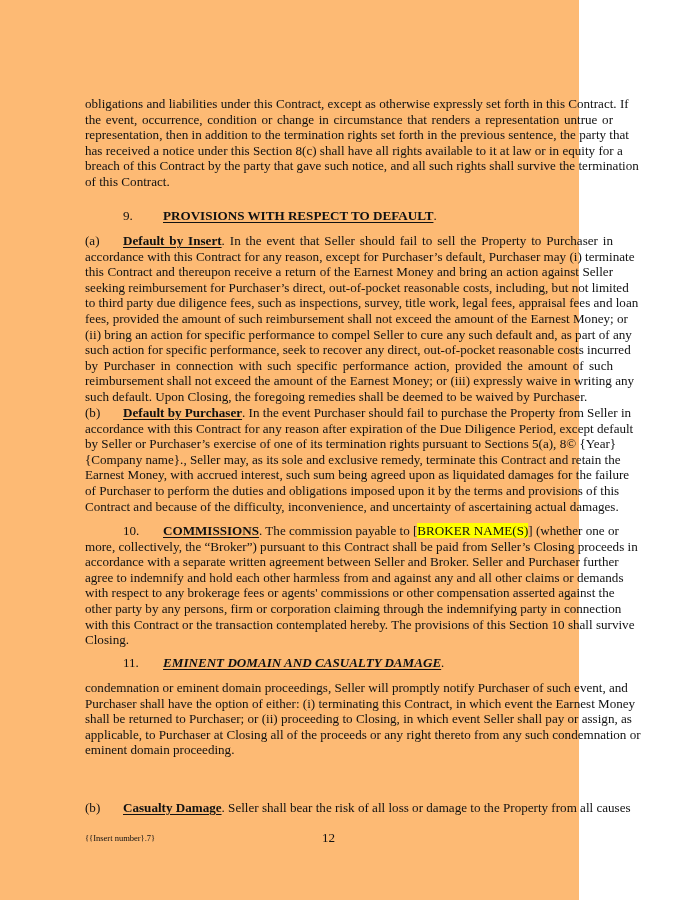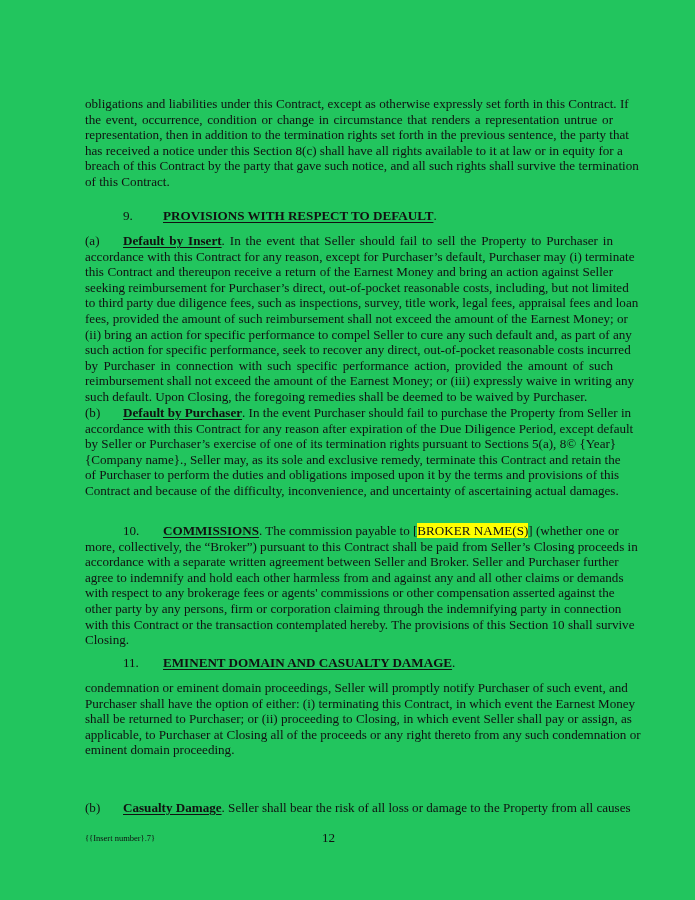--- a/index.html
+++ b/index.html
@@ -1,18 +1,18 @@
 <!DOCTYPE html>
 <html><head>
 <meta charset="utf-8">
 <style>
   html, body { margin: 0; padding: 0; background: #ffffff; }
   body { width: 695px; height: 900px; position: relative; overflow: hidden; }
   .page {
-    position: absolute; left: 0; top: 0; width: 695px; height: 900px; background: #22c55e;
+    position: absolute; left: 0; top: 0; width: 579px; height: 900px; background: #fdba74;
     font-family: "Liberation Serif", "DejaVu Serif", serif; color: #111111;
   }
   .block {
     position: absolute; left: 85px; width: 528px;
     font-size: 13.1px; line-height: 15.6px;
     text-align: justify; text-justify: inter-word;
   }
   .line { display: block; height: 15.6px; white-space: nowrap; text-align: justify; text-align-last: justify; }
   .line.last { text-align-last: left; }
   .heading {
@@ -62,38 +62,39 @@
     <span class="line">by Purchaser in connection with such specific performance action, provided the amount of such</span>
     <span class="line">reimbursement shall not exceed the amount of the  Earnest Money; or (iii) expressly waive in writing any</span>
     <span class="line last">such default.  Upon Closing, the foregoing remedies shall be deemed to be waived by Purchaser.</span>
   </div>
 
   <div class="block" style="top:405px;">
     <span class="line"><span class="plabel">(b)</span><span class="u">Default by Purchaser</span><span>.  In the event Purchaser should fail to purchase the Property from Seller in</span></span>
     <span class="line">accordance with this Contract for any reason after expiration of the Due Diligence Period, except default</span>
     <span class="line">by Seller or Purchaser’s exercise of one of its termination rights pursuant to Sections 5(a), 8© {Year}</span>
     <span class="line">{Company name}., Seller may, as its sole and exclusive remedy, terminate this Contract and retain the</span>
+    <span class="line">Earnest Money, with accrued interest, such sum being agreed upon as liquidated damages for the failure</span>
     <span class="line">of Purchaser to perform the duties and obligations imposed upon it by the terms and provisions of this</span>
     <span class="line last">Contract and because of the difficulty, inconvenience, and uncertainty of ascertaining actual damages.</span>
   </div>
 
   <div class="block" style="top:523px;">
     <span class="line" style="position:relative;"><span class="indent"></span><span style="display:inline-block;width:40px;">10.</span><span class="u">COMMISSIONS</span><span>.  The commission payable to [</span><span class="hl">BROKER NAME(S)</span><span>] (whether one or</span></span>
     <span class="line">more, collectively, the “Broker”) pursuant to this Contract shall be paid from Seller’s Closing proceeds in</span>
     <span class="line">accordance with a separate written agreement between Seller and Broker.  Seller and Purchaser further</span>
     <span class="line">agree to indemnify and hold each other harmless from and against any and all other claims or demands</span>
     <span class="line">with respect to any brokerage fees or agents' commissions or other compensation asserted against the</span>
     <span class="line">other party by any persons, firm or corporation claiming through the indemnifying party in connection</span>
     <span class="line">with this Contract or the transaction contemplated hereby.  The provisions of this Section 10 shall survive</span>
     <span class="line last">Closing.</span>
   </div>
 
   <div class="heading" style="top:655px; left:0;">
     <span class="hnum" style="left:123px;">11.</span>
-    <span class="htitle" style="left:163px;"><span class="u">EMINENT DOMAIN AND CASUALTY DAMAGE</span><span style="font-weight:normal">.</span></span>
+    <span class="htitle" style="left:163px;font-style:italic;"><span class="u">EMINENT DOMAIN AND CASUALTY DAMAGE</span><span style="font-weight:normal">.</span></span>
   </div>
 
   <div class="block" style="top:680px;">
     <span class="line">condemnation or eminent domain proceedings, Seller will promptly notify Purchaser of such event, and</span>
     <span class="line">Purchaser shall have the option of either: (i) terminating this Contract, in which event the Earnest Money</span>
     <span class="line">shall be returned to Purchaser; or (ii) proceeding to Closing, in which event Seller shall pay or assign, as</span>
     <span class="line">applicable, to Purchaser at Closing all of the proceeds or any right thereto from any such condemnation or</span>
     <span class="line last">eminent domain proceeding.</span>
   </div>
 

